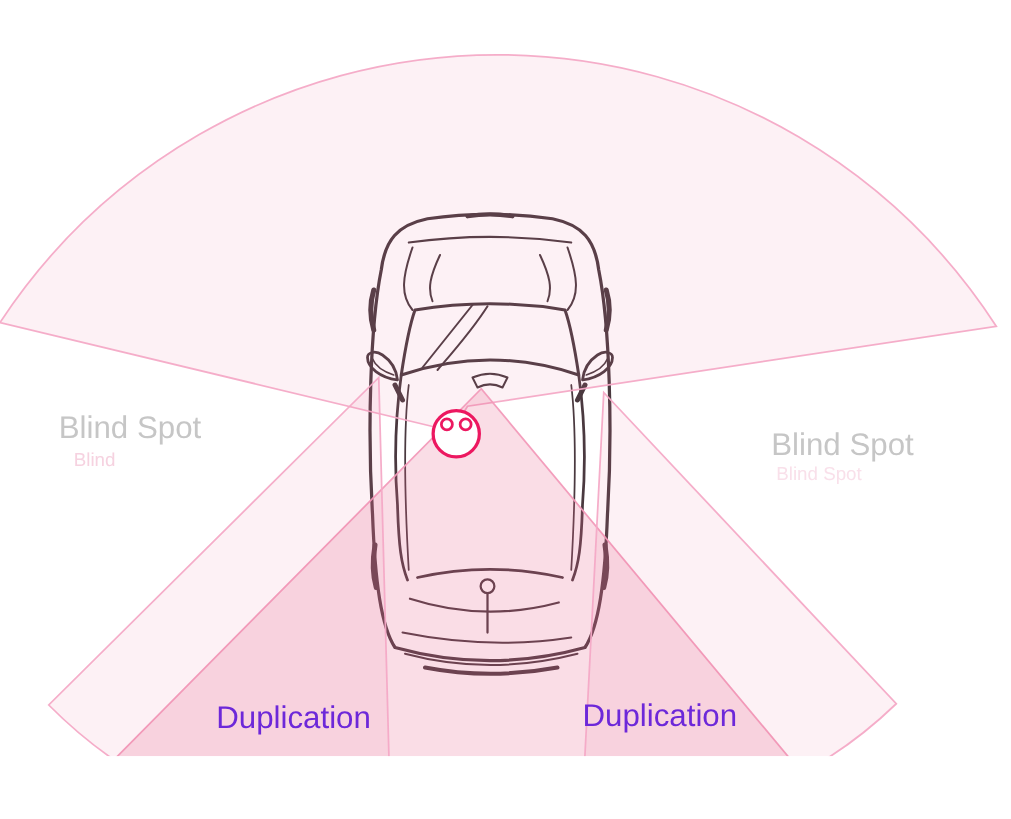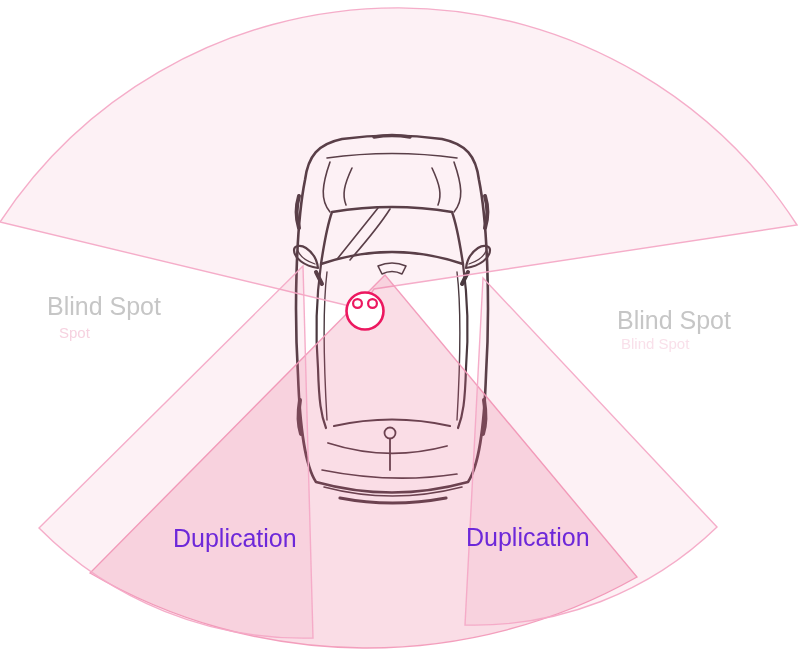--- a/index.html
+++ b/index.html
@@ -1,21 +1,22 @@
 <!DOCTYPE html>
 <html><head>
 <meta charset="utf-8">
 <style>
   html,body{margin:0;padding:0;background:#ffffff;}
   .stage{
     position:relative;
-    width:809px;height:655px;
+    width:809px;height:569px;
     background:#ffffff;
     overflow:hidden;
     font-family:"Liberation Sans", sans-serif;
+    margin-top:36px;
   }
   .stage svg{position:absolute;left:0;top:0;}
   .label{
     position:absolute;
     line-height:1;
     white-space:nowrap;
     user-select:none;
   }
   .blind-spot{font-size:25px;color:#c6c6c6;}
   .ghost{font-size:15px;color:#f6d2e0;}
@@ -96,21 +97,21 @@
 
     <g fill="#ffffff" stroke="#ec1860">
       <circle cx="365" cy="311" r="18.5" stroke-width="2.6"></circle>
       <circle cx="357.5" cy="303.5" r="4.4" stroke-width="2.2"></circle>
       <circle cx="372.5" cy="303.5" r="4.4" stroke-width="2.2"></circle>
     </g>
   </svg>
 
   <div class="label blind-spot" style="left:47px;top:294px;">Blind Spot</div>
 
-  <div class="label ghost" style="left:59px;top:325px;">Spot</div>
+  <div class="label ghost" style="left:59px;top:325px;">Blind</div>
 
   <div class="label blind-spot" style="left:617px;top:308px;">Blind Spot</div>
 
   <div class="label ghost right" style="left:621px;top:336px;">Blind Spot</div>
 
   <div class="label duplication" style="left:173px;top:526px;">Duplication</div>
 
   <div class="label duplication" style="left:466px;top:525px;">Duplication</div>
 
 

